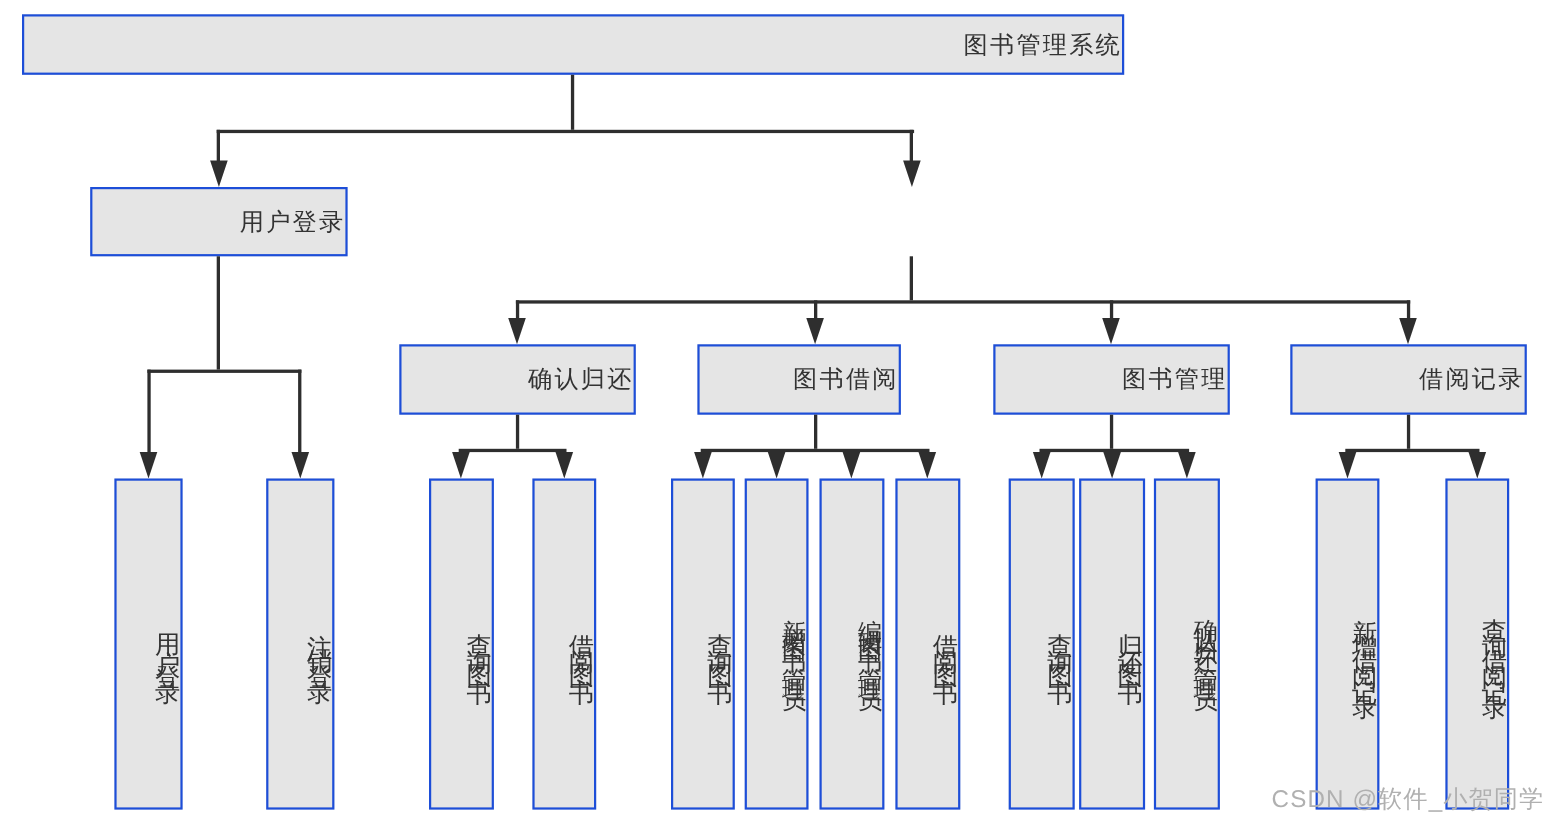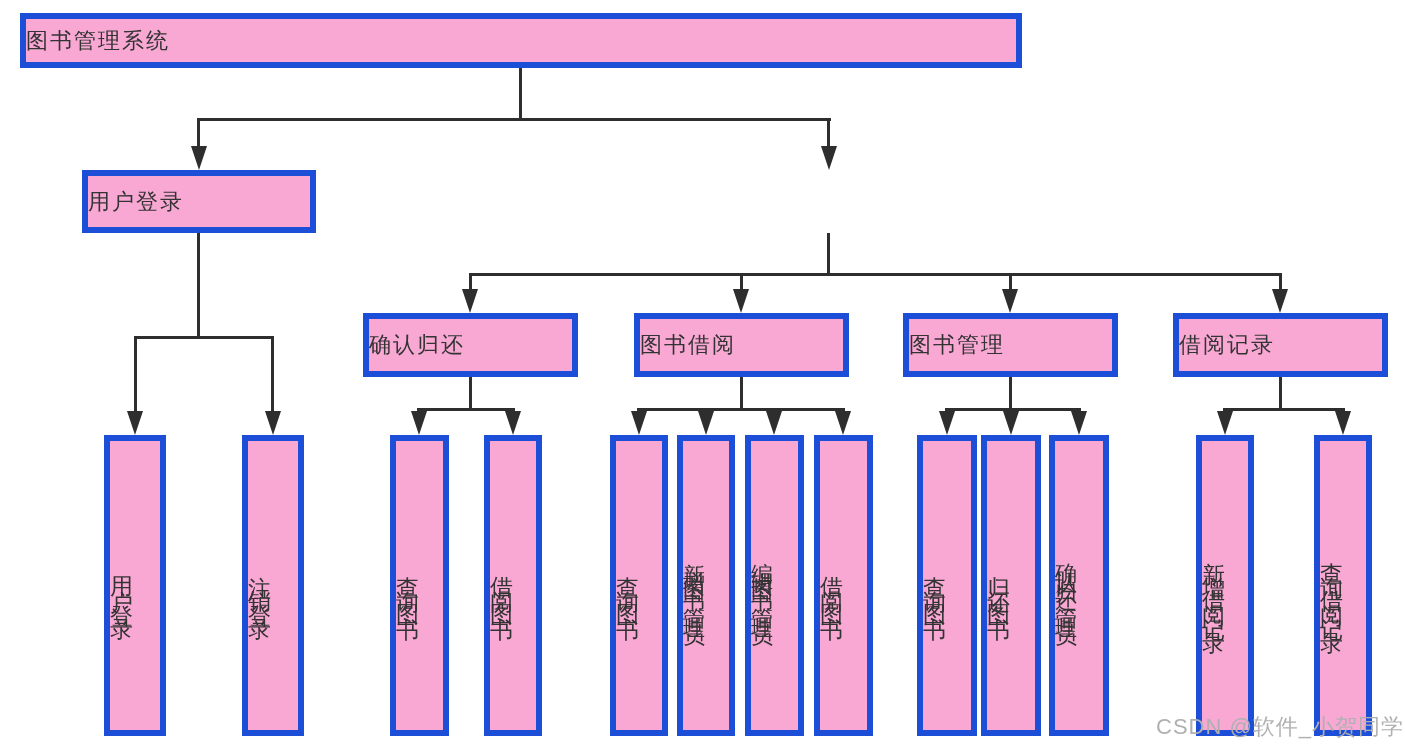--- a/index.html
+++ b/index.html
@@ -6,23 +6,23 @@
   .stage {
     position:relative;
     width:1405px; height:747px;
     background:#ffffff;
     font-family:"Liberation Sans", sans-serif;
     overflow:hidden;
   }
   .box {
     position:absolute;
     box-sizing:border-box;
-    border:6px solid #1d4ed8;
-    background:#f9a8d4;
-    display:flex; align-items:center; justify-content:flex-start;
+    border:2px solid #1d4ed8;
+    background:#e5e5e5;
+    display:flex; align-items:center; justify-content:flex-end;
   }
   .hlabel {
     font-size:22px; color:#333333; letter-spacing:2px; white-space:nowrap;
   }
   .leaf { top:435px; height:301px; }
   .vtext {
     writing-mode:vertical-rl;
     text-orientation:mixed;
     font-size:23px; color:#333333;
     letter-spacing:14px; line-height:1;
@@ -76,21 +76,21 @@
   <div class="vline" style="left:740px;top:273px;height:18px"></div>
   <div class="arr" style="left:733px;top:289px"></div>
   <div class="vline" style="left:1009px;top:273px;height:18px"></div>
   <div class="arr" style="left:1002px;top:289px"></div>
   <div class="vline" style="left:1279px;top:273px;height:18px"></div>
   <div class="arr" style="left:1272px;top:289px"></div>
 
   <div class="box" style="left:363px;top:313px;width:215px;height:64px">
     <span class="hlabel">确认归还</span>
   </div>
-  <div class="box" style="left:634px;top:313px;width:215px;height:64px">
+  <div class="box" style="left:634px;top:313px;width:185px;height:64px">
     <span class="hlabel">图书借阅</span>
   </div>
   <div class="box" style="left:903px;top:313px;width:215px;height:64px">
     <span class="hlabel">图书管理</span>
   </div>
   <div class="box" style="left:1173px;top:313px;width:215px;height:64px">
     <span class="hlabel">借阅记录</span>
   </div>
 
   <div class="vline" style="left:469px;top:377px;height:31px"></div>

